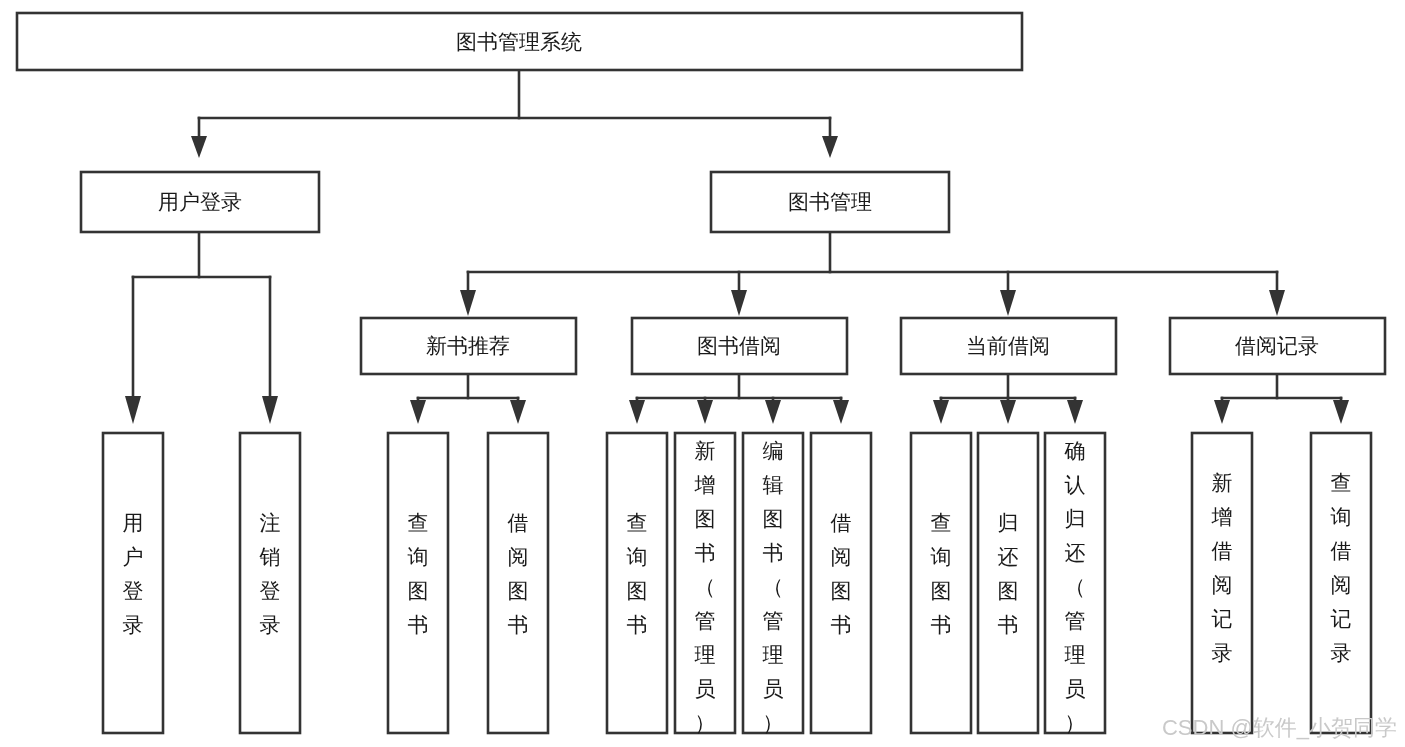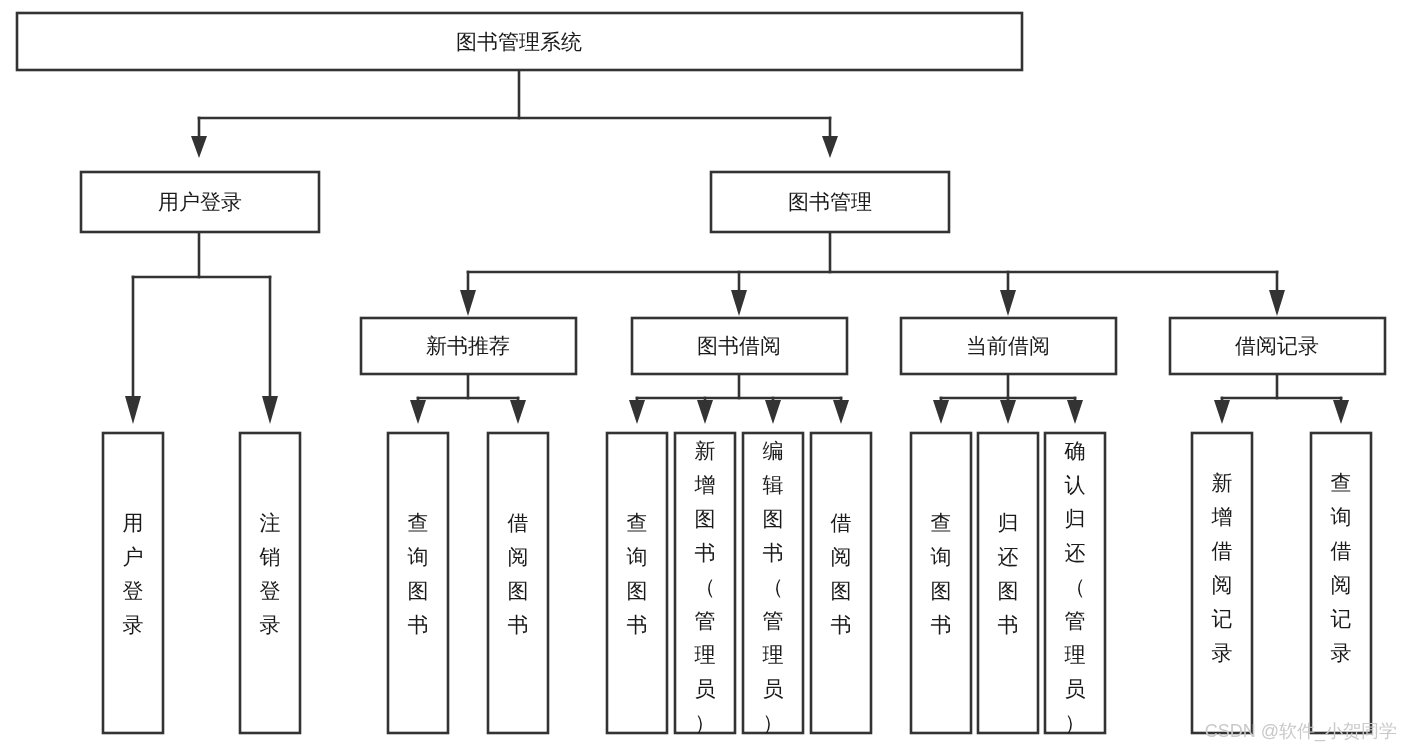--- a/index.html
+++ b/index.html
@@ -52,21 +52,21 @@
     font-family: "Liberation Sans", "DejaVu Sans", sans-serif;
     font-size: 21px;
     fill: #1a1a1a;
     text-anchor: middle;
   }
   .watermark {
     position: absolute;
     right: 8px;
     bottom: 4px;
     font-family: "Liberation Sans", "DejaVu Sans", sans-serif;
-    font-size: 18px;
+    font-size: 22px;
     color: #c9c9c9;
     white-space: nowrap;
     user-select: none;
   }
 </style>
 </head>
 <body>
 
 <div id="diagram-root">
 

